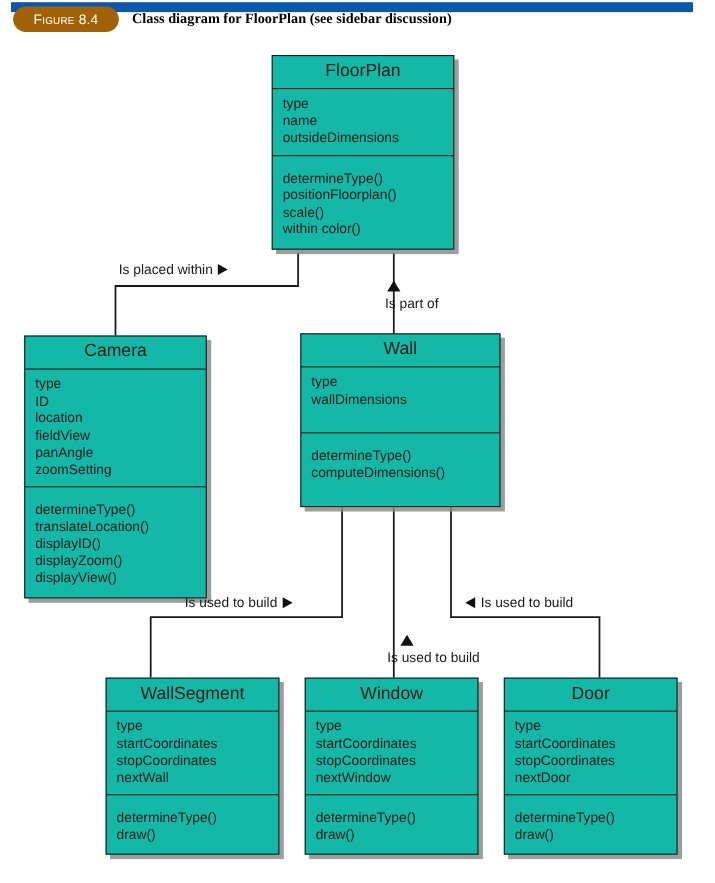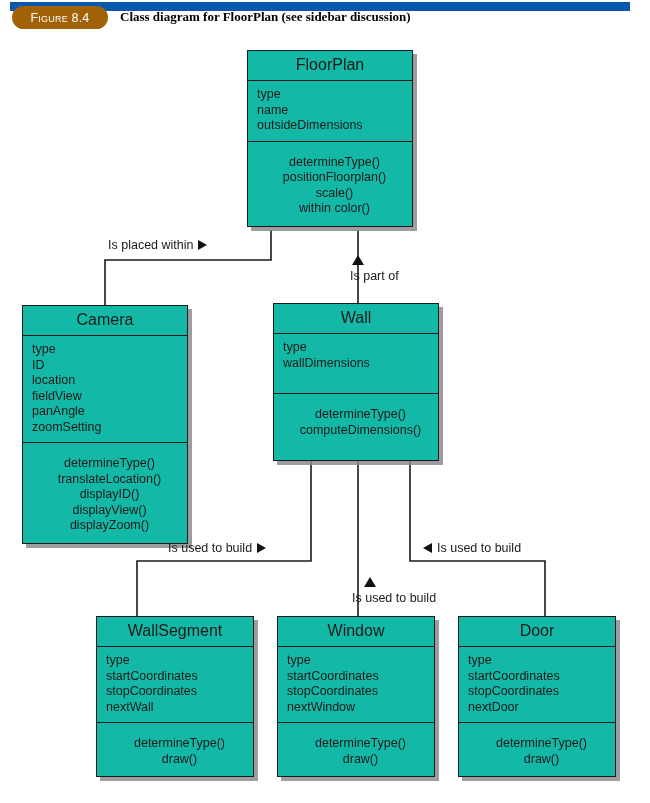--- a/index.html
+++ b/index.html
@@ -82,21 +82,20 @@
     padding: 5px 4px 6px 4px;
     border-bottom: 1.5px solid #1a1a1a;
     line-height: 1.15;
   }
   .uml-attrs {
     padding: 6px 0 7px 9px;
     border-bottom: 1.5px solid #1a1a1a;
   }
   .uml-ops {
     padding: 13px 0 9px 9px;
-    text-align: center;
   }
   .uml-attrs div, .uml-ops div {
     font-size: 12.5px;
     color: #1a1a1a;
     line-height: 15.5px;
     white-space: nowrap;
   }
 
   
   .rel-label {
@@ -183,26 +182,26 @@
       <div>ID</div>
       <div>location</div>
       <div>fieldView</div>
       <div>panAngle</div>
       <div>zoomSetting</div>
     </div>
     <div class="uml-ops">
       <div>determineType()</div>
       <div>translateLocation()</div>
       <div>displayID()</div>
+      <div>displayZoom()</div>
       <div>displayView()</div>
-      <div>displayZoom()</div>
-    </div>
-  </div>
-
-  <div class="uml-class" id="box-wall" style="left:273px; top:265px; width:166px;">
+    </div>
+  </div>
+
+  <div class="uml-class" id="box-wall" style="left:273px; top:265px; width:182px;">
     <div class="uml-name">Wall</div>
     <div class="uml-attrs" style="padding-bottom:22px;">
       <div>type</div>
       <div>wallDimensions</div>
     </div>
     <div class="uml-ops" style="padding-bottom:22px;">
       <div>determineType()</div>
       <div>computeDimensions()</div>
     </div>
   </div>

